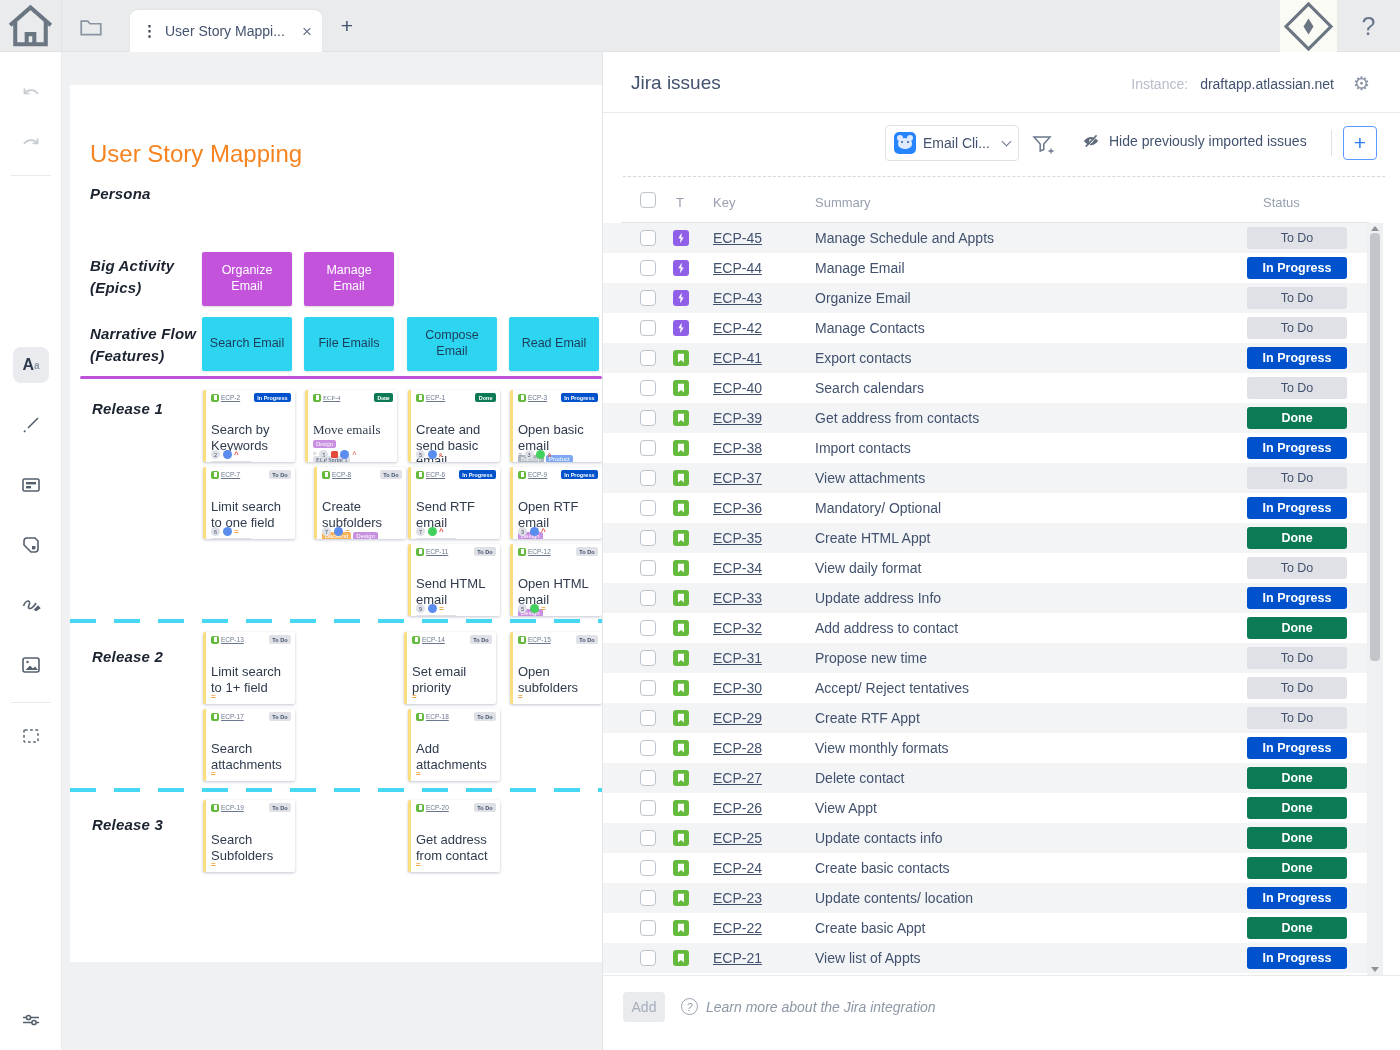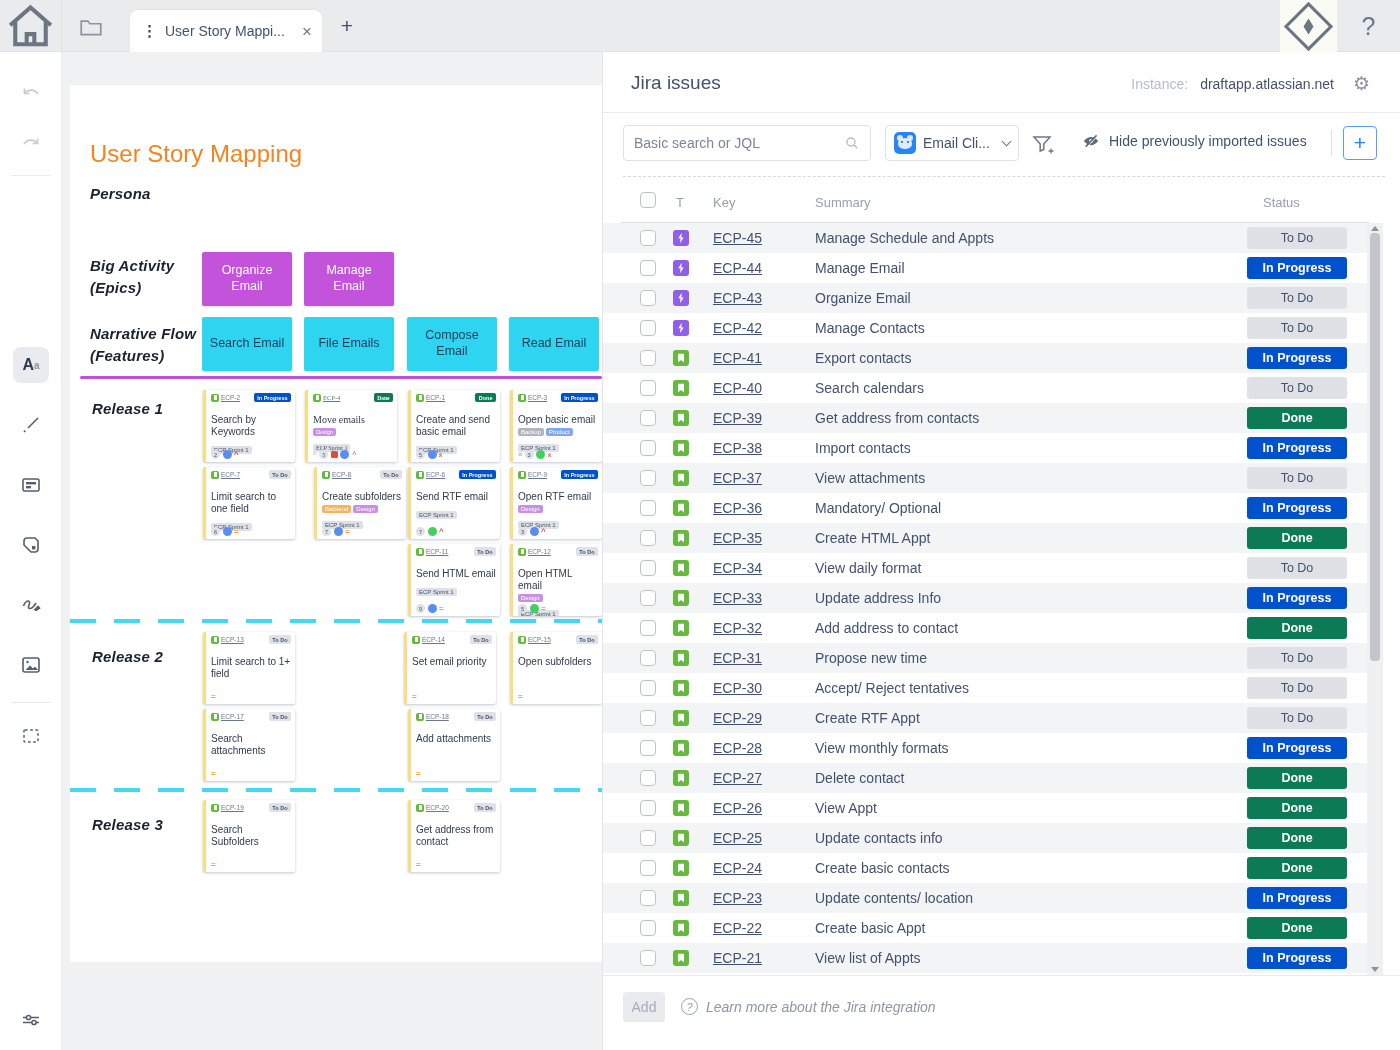--- a/index.html
+++ b/index.html
@@ -37,21 +37,21 @@
   #epic-line { position:absolute; left:10px; top:291px; width:522px; height:3px; background:#be52d6; border-radius:2px; }
   .cyan-dash { position:absolute; left:0; width:540px; height:4px; background:repeating-linear-gradient(90deg,#46d7f2 0 26px,transparent 26px 44px); }
 
   
   .mini-card { position:absolute; width:92px; height:72px; background:#fff; border-radius:2px; border-left:3px solid #f8de7e; box-shadow:0 1px 3px rgba(9,30,66,.25); padding:3px 4px 2px 5px; overflow:hidden; }
   .mc-head { display:flex; align-items:center; gap:2px; }
   .mc-ico { width:8px; height:8px; border-radius:2px; background:#63ba3c; position:relative; flex:none; }
   .mc-ico::after { content:""; position:absolute; left:2.5px; top:1.5px; width:3px; height:4.5px; background:#fff; }
   .mc-key { font-size:6.5px; color:#6b778c; text-decoration:underline; white-space:nowrap; }
   .mc-chip { margin-left:auto; font-size:5.5px; font-weight:bold; padding:1.5px 3.5px; border-radius:2px; white-space:nowrap; }
-  .mc-title { font-size:10px; font-weight:500; color:#2f3b4d; line-height:1.2; margin-top:12px; }
+  .mc-title { font-size:13px; font-weight:500; color:#2f3b4d; line-height:1.2; margin-top:20px; }
   .mc-tags { display:flex; gap:2px; margin-top:2px; flex-wrap:wrap; }
   .mc-tag { font-size:6px; padding:1px 3px; border-radius:2px; color:#fff; white-space:nowrap; }
   .mc-sprint { display:inline-block; font-size:6px; background:#dfe1e6; color:#42526e; padding:1px 3px; border-radius:2px; margin-top:2px; }
   .mc-footer { position:absolute; left:5px; bottom:3px; display:flex; gap:2.5px; align-items:center; }
   .pts { min-width:9px; height:9px; border-radius:50%; background:#dfe1e6; color:#42526e; font-size:5.5px; display:flex; align-items:center; justify-content:center; padding:0 1px; }
   .avatar { width:9px; height:9px; border-radius:50%; }
   .prio { font-size:8px; font-weight:bold; line-height:1; }
   .flag-ico { width:7px; height:7px; background:#e5493a; border-radius:1.5px; }
   .menu-ico { font-size:7px; color:#8a94a2; line-height:1; }
 
@@ -420,27 +420,20 @@
 </div>
 
 <div id="jira-panel">
   <div id="panel-title">Jira issues</div>
   <div id="instance-wrap">
     <span id="instance-label">Instance:</span><span id="instance-value">draftapp.atlassian.net</span>
   </div>
   <div id="gear-btn">⚙</div>
   <div id="hdr-divider"></div>
 
-  <div id="search-box">
-    <input id="search-input" placeholder="Basic search or JQL" style="">
-    <svg width="16" height="16" viewBox="0 0 24 24" fill="none" stroke="#b6bdc7" stroke-width="2">
-        <circle cx="10.5" cy="10.5" r="6"></circle>
-        <path d="M15 15l5 5"></path>
-      </svg>
-  </div>
 
   <div id="project-select">
     <div id="project-avatar">
       <div class="ear1"></div>
         <div class="ear2"></div>
         <div class="face"></div>
         <div class="eye1"></div>
         <div class="eye2"></div>
     </div>
     <span id="project-label">Email Cli...</span>

